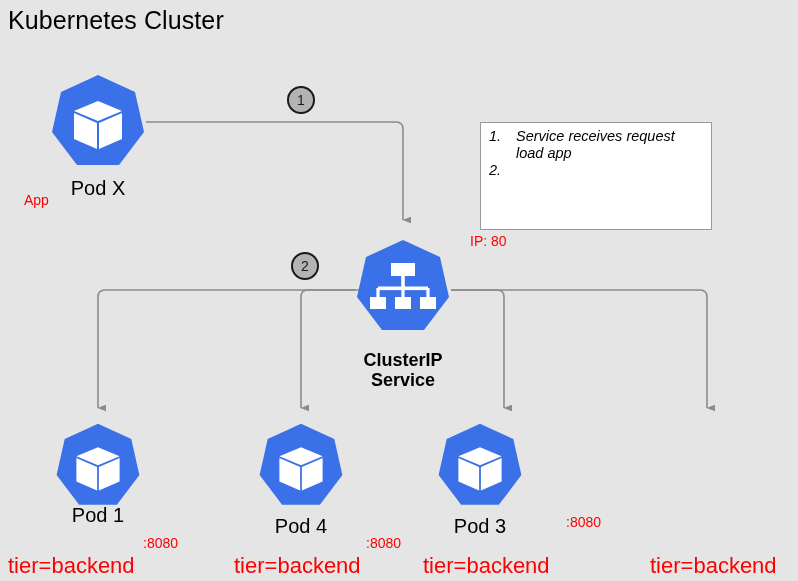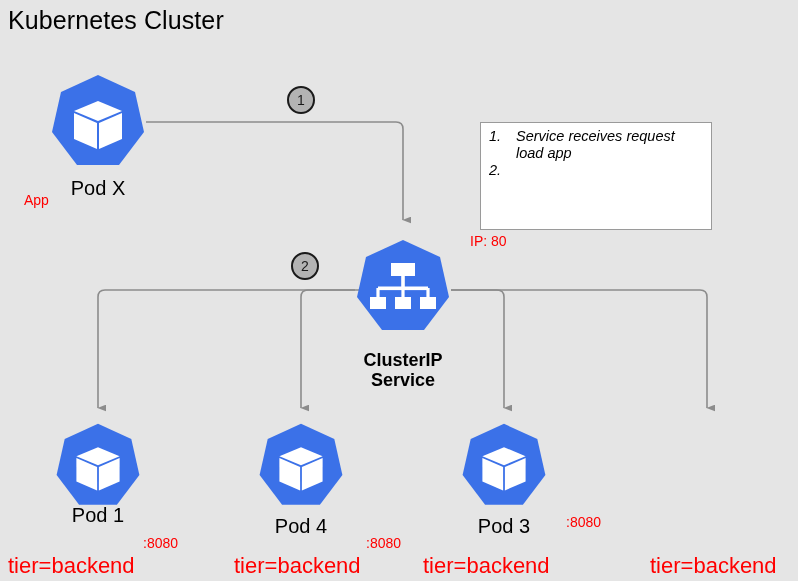--- a/index.html
+++ b/index.html
@@ -216,21 +216,21 @@
         <polygon points="50,28 74,38 50,48 26,38" fill="#FFFFFF"></polygon>
         <polygon points="26,40 49,50 49,76 26,66" fill="#FFFFFF"></polygon>
         <polygon points="51,50 74,40 74,66 51,76" fill="#FFFFFF"></polygon>
       </g>
     </svg>
     <div class="node-label" style="top:93px;">Pod 4</div>
   </div>
   <div class="abs red-note" style="left:366px; top:535px;">:8080</div>
   <div class="abs red-note small" style="left:234px; top:553px;">tier=backend</div>
 
-  <div class="abs node" style="left:459px; top:422px; width:90px; height:90px;">
+  <div class="abs node" style="left:435px; top:422px; width:90px; height:90px;">
     <svg class="hepta" width="90" height="90" viewBox="0 0 100 100">
       <polygon points="50,2 87,19 96,59 71,92 29,92 4,59 13,19" fill="#3B71E8"></polygon>
       <g>
         <polygon points="50,28 74,38 50,48 26,38" fill="#FFFFFF"></polygon>
         <polygon points="26,40 49,50 49,76 26,66" fill="#FFFFFF"></polygon>
         <polygon points="51,50 74,40 74,66 51,76" fill="#FFFFFF"></polygon>
       </g>
     </svg>
     <div class="node-label" style="top:93px;">Pod 3</div>
   </div>

